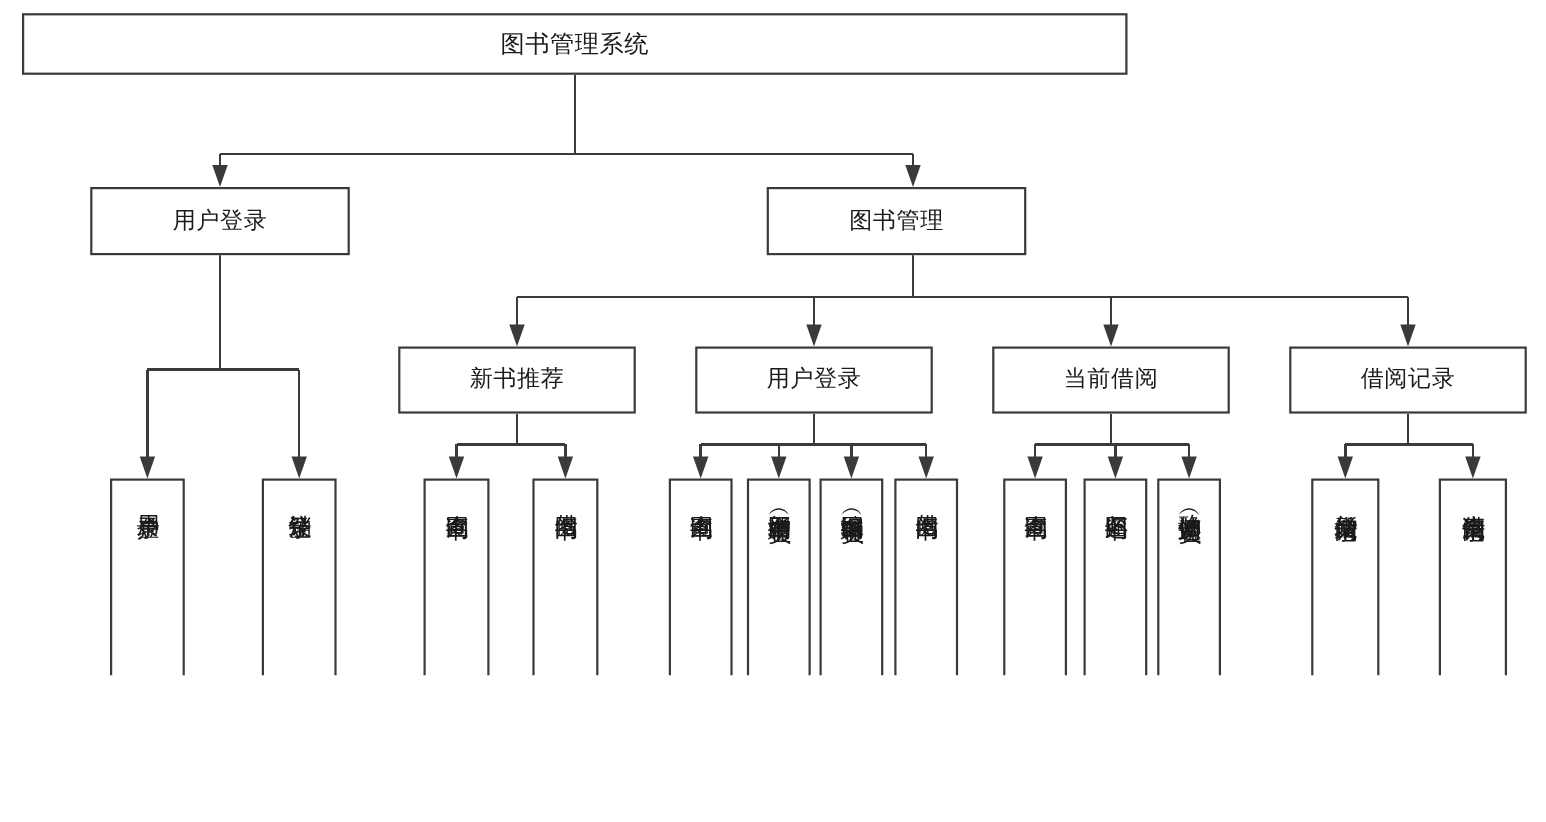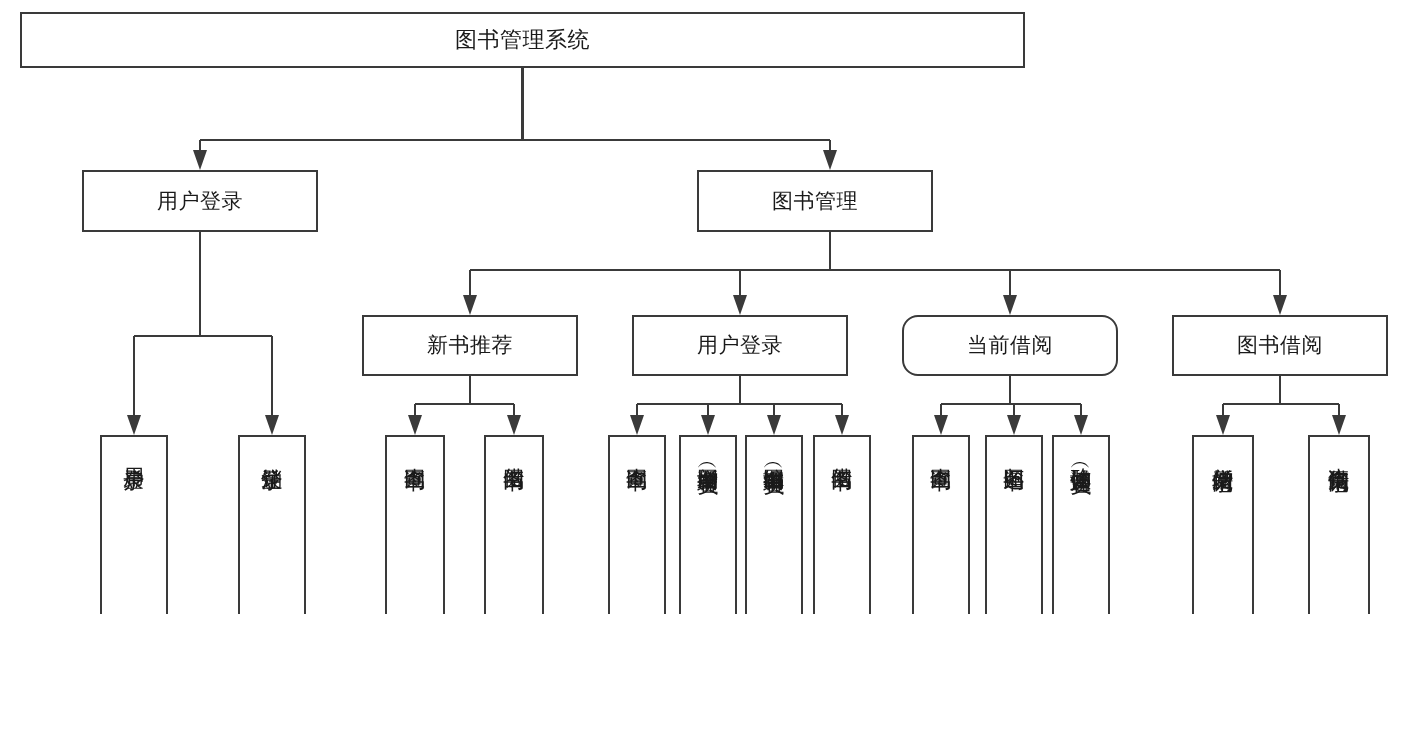--- a/index.html
+++ b/index.html
@@ -140,25 +140,25 @@
       </div>
       <div class="node horiz" style="left: 697px; top: 170px; width: 236px; height: 62px;">
         <span class="lbl">图书管理</span>
       </div>
       <div class="node horiz" style="left: 362px; top: 315px; width: 216px; height: 61px;">
         <span class="lbl">新书推荐</span>
       </div>
       <div class="node horiz" style="left: 632px; top: 315px; width: 216px; height: 61px;">
         <span class="lbl">用户登录</span>
       </div>
-      <div class="node horiz" style="left: 902px; top: 315px; width: 216px; height: 61px; border-radius: 16px;">
+      <div class="node horiz" style="left: 902px; top: 315px; width: 216px; height: 61px;">
         <span class="lbl">当前借阅</span>
       </div>
       <div class="node horiz" style="left: 1172px; top: 315px; width: 216px; height: 61px;">
-        <span class="lbl">图书借阅</span>
+        <span class="lbl">借阅记录</span>
       </div>
       <div class="node vert" style="left: 100px; top: 435px; width: 68px; height: 298px;">
         <span class="lbl">用户登录</span>
       </div>
       <div class="node vert" style="left: 238px; top: 435px; width: 68px; height: 298px;">
         <span class="lbl">注销登录</span>
       </div>
       <div class="node vert" style="left: 385px; top: 435px; width: 60px; height: 298px;">
         <span class="lbl">查询图书</span>
       </div>

